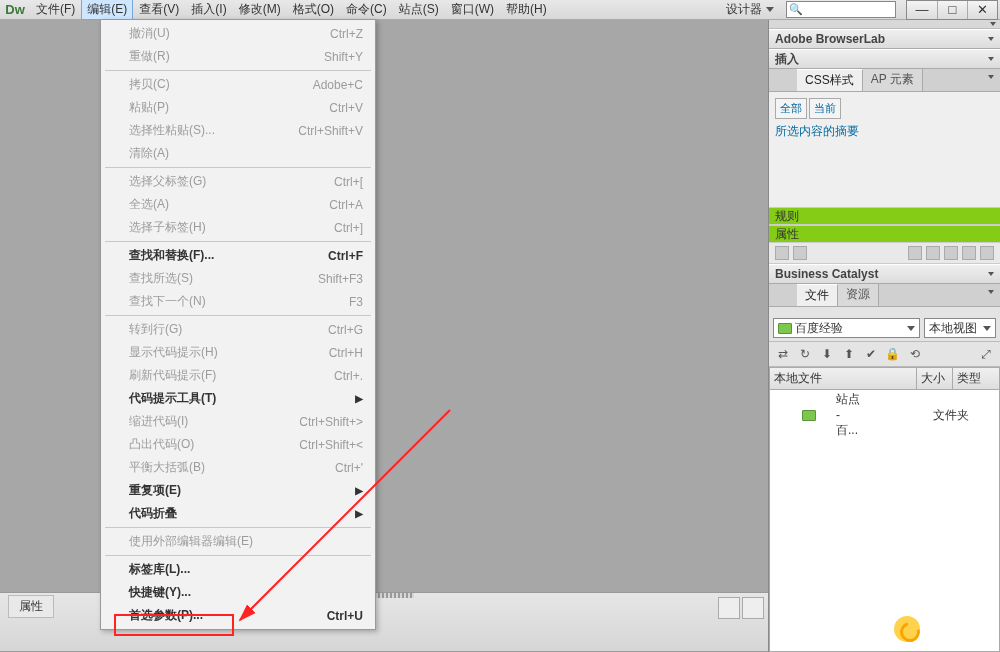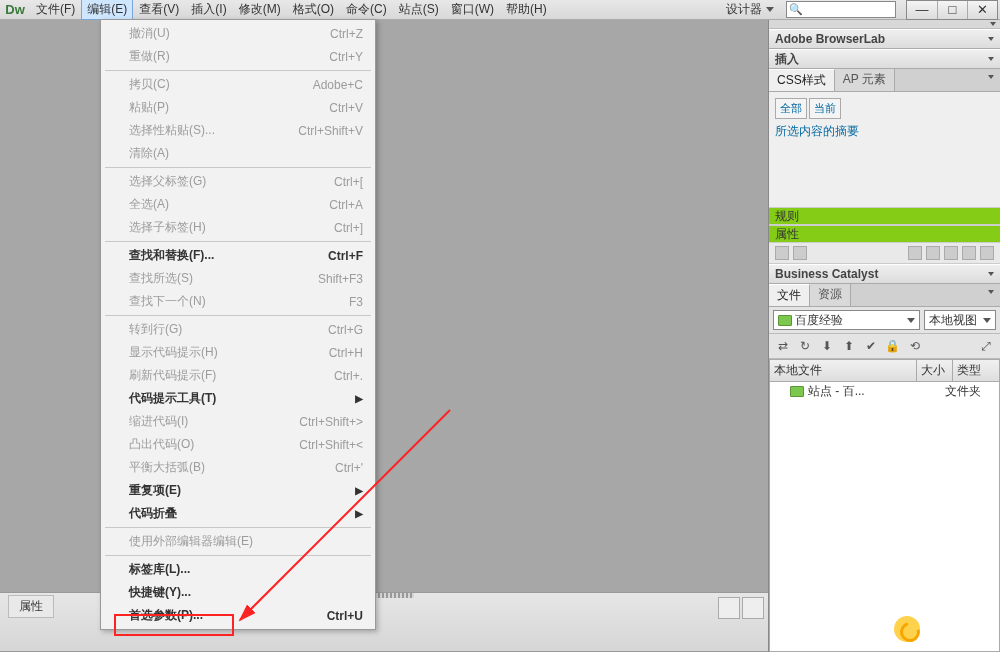--- a/index.html
+++ b/index.html
@@ -31,40 +31,40 @@
   .prop-icons { position:absolute; right:4px; top:4px; display:flex; gap:2px;}
   .prop-icon-box{width:22px;height:22px;border:1px solid #aaa;background:#eee;}
 
   .right-col { width:232px; background:#e4e4e4; border-left:1px solid #888; display:flex; flex-direction:column; }
   .panel-handle { height:9px; background:#d8d8d8; display:flex; align-items:center; justify-content:flex-end; padding-right:4px; border-bottom:1px solid #bbb;}
   .panel-more { width:0;height:0;border-left:3px solid transparent;border-right:3px solid transparent;border-top:4px solid #555; margin-left:2px;}
   .panel-header { height:20px; background:linear-gradient(#efefef,#dcdcdc); border-top:1px solid #fff; border-bottom:1px solid #aaa; display:flex; align-items:center; padding:0 6px; font-weight:bold; color:#444;}
   .panel-header .spacer{flex:1;}
   .tabrow { display:flex; background:#d0d0d0; border-bottom:1px solid #aaa; }
   .ptab { padding:2px 8px; border-right:1px solid #aaa; background:#d9d9d9; color:#555;}
-  .ptab.active { background:#efefef; border-top:1px solid #fff; color:#222; font-weight:500;}
+  .ptab.active { background:#efefef; border-top:1px solid #fff; color:#222; font-weight:500;margin-left:28px;}
   .panel-body { background:#efefef; padding:4px 6px; color:#0369a1;}
   .css-body{min-height:115px;}
   .css-btnrow{display:flex;gap:2px;padding:2px 0 4px 0;}
   .css-btn{border:1px solid #aaa;background:#f4f4f4;padding:2px 4px;font-size:11px;}
   .subpanel-h { height:18px; background:#84cc16; border-top:1px solid #ccc; border-bottom:1px solid #ccc; padding:2px 6px; font-size:12px; display:flex; align-items:center;}
   .subpanel-h .spacer{flex:1;}
   .iconstrip{display:flex;gap:4px;padding:3px 6px;background:#e9e9e9;border-bottom:1px solid #ccc;}
   .tiny-icon{width:14px;height:14px;background:#ccc;border:1px solid #aaa;}
 
   .files-toolbar{display:flex;align-items:center;gap:4px;padding:3px 4px;background:#e4e4e4;border-bottom:1px solid #bbb;}
-  .combo{flex:1;height:20px;background:#fff;border:1px solid #888;display:flex;align-items:center;padding:0 4px;}
+  .combo{flex:1;height:20px;background:#fff;border:1px solid #888;display:flex;align-items:center;padding:0 4px;margin-top:8px;}
   .combo .tri-down{margin-left:auto;}
   .folder-ic{width:14px;height:11px;background:#7cc84e;border:1px solid #5a9638;border-radius:1px;margin-right:3px;}
   .files-icons{display:flex;gap:2px;padding:3px 4px;background:#e4e4e4;border-bottom:1px solid #bbb;}
   .f-icon{width:20px;height:18px;display:flex;align-items:center;justify-content:center;font-size:12px;color:#555;border:1px solid transparent;}
   .file-header{display:flex;background:linear-gradient(#f0f0f0,#dedede);border:1px solid #aaa;font-weight:normal;}
   .fh-col{padding:2px 4px;border-right:1px solid #aaa;font-size:12px;}
   .file-list{flex:1;background:#fff;border:1px solid #aaa;border-top:none;min-height:200px;font-size:12px;}
-  .file-row{display:flex;align-items:center;padding:1px 8px;}
+  .file-row{display:flex;align-items:center;padding:1px 20px;gap:16px;}
   .folder-ic2{width:14px;height:11px;background:#7cc84e;border:1px solid #5a9638;border-radius:1px;margin:0 4px 0 12px;}
 
   
   .dropdown { position:absolute; top:19px; left:100px; width:276px; background:#f2f2f2; border:1px solid #999; box-shadow:2px 2px 5px rgba(0,0,0,0.25); z-index:50; padding:2px 0;}
   .ddrow { display:flex; align-items:center; padding:3px 12px 3px 28px; color:#333; position:relative;}
   .ddrow.disabled{color:#9c9c9c;}
   .ddrow .shortcut{margin-left:auto; padding-left:20px;text-align:right;}
   .ddrow .subarrow{margin-left:auto;font-size:10px;}
   .ddrow.bold{font-weight:bold;}
   .sep{height:1px;background:#c8c8c8;margin:2px 4px;}
@@ -225,21 +225,21 @@
   </div>
 </div>
 
 <div class="dropdown" id="dd">
     <div class="ddrow disabled">
       <span>撤消(U)</span>
       <span class="shortcut">Ctrl+Z</span>
     </div>
     <div class="ddrow disabled">
       <span>重做(R)</span>
-      <span class="shortcut">Ctrl+Y</span>
+      <span class="shortcut">Shift+Y</span>
     </div>
     <div class="sep"></div>
     <div class="ddrow disabled">
       <span>拷贝(C)</span>
       <span class="shortcut">Adobe+C</span>
     </div>
     <div class="ddrow disabled">
       <span>粘贴(P)</span>
       <span class="shortcut">Ctrl+V</span>
     </div>

